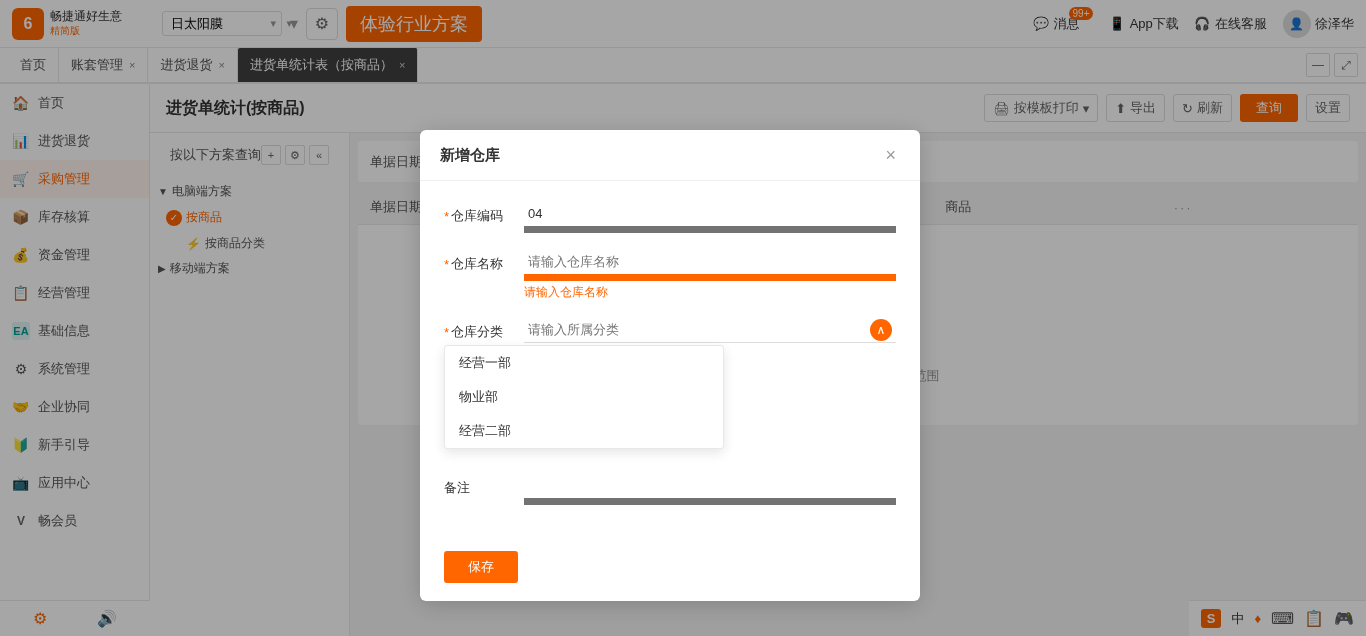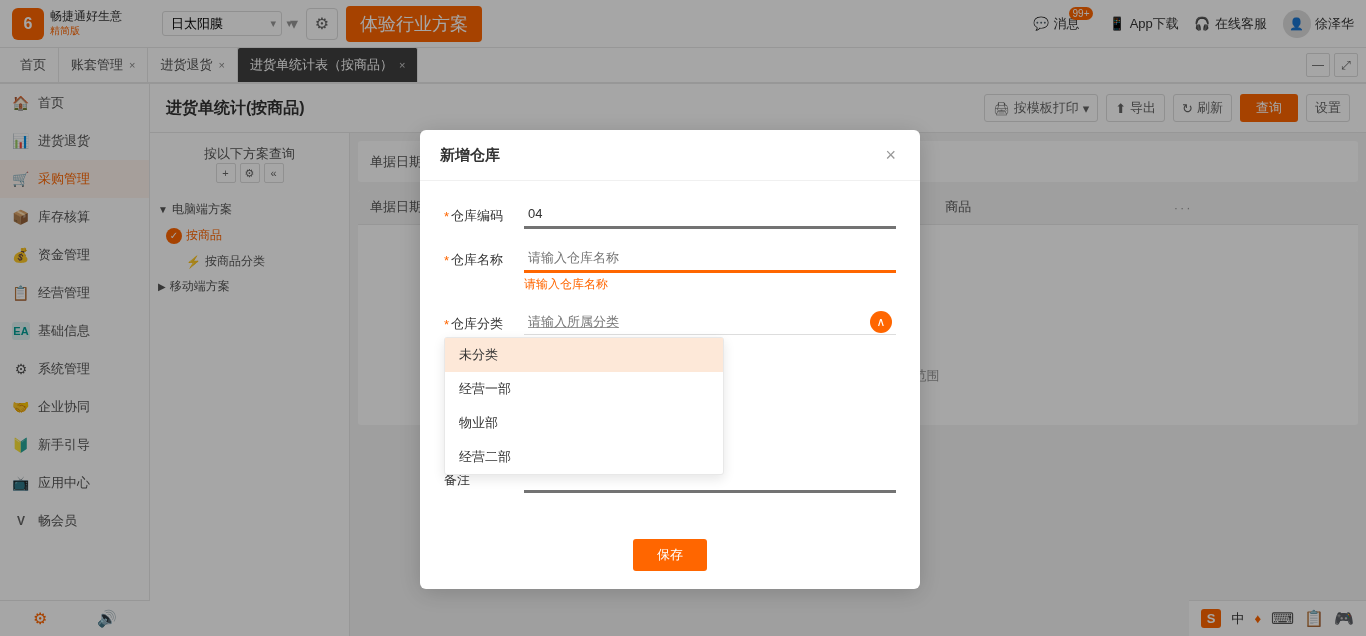--- a/index.html
+++ b/index.html
@@ -207,21 +207,20 @@
     .query-panel {
       width: 200px;
       background: #fff;
       border-right: 1px solid #e8e8e8;
       padding: 8px;
     }
     .query-panel-title {
       display: flex; align-items: center; justify-content: center;
       font-size: 13px; color: #555;
       padding: 4px 0 8px;
-      flex-direction: column;
     }
     .query-panel-actions { display: flex; gap: 4px; }
     .qp-btn {
       width: 20px; height: 20px;
       border: 1px solid #ddd; border-radius: 2px;
       display: flex; align-items: center; justify-content: center;
       font-size: 11px; cursor: pointer; color: #666;
     }
     .scheme-section { margin-top: 6px; }
     .scheme-header {
@@ -357,21 +356,21 @@
       flex-shrink: 0;
       display: flex; align-items: center; gap: 2px;
     }
     .form-label .required { color: #f60; }
     .form-control {
       flex: 1;
     }
     .form-input {
       width: 100%;
       border: none;
-      border-bottom: 3px solid #737373;
+      border-bottom: 7px solid #737373;
       padding: 5px 4px;
       font-size: 13px;
       outline: none;
       color: #333;
     }
     .form-input.error { border-bottom-color: #f60; }
     .error-tip {
       color: #f60;
       font-size: 12px;
       margin-top: 3px;
@@ -382,21 +381,20 @@
       width: 100%;
     }
     .select-input {
       width: 100%;
       border: none;
       border-bottom: 1px solid #ddd;
       padding: 5px 28px 5px 4px;
       font-size: 13px;
       outline: none;
       color: #999;
-      text-decoration: underline;
     }
     .select-arrow {
       position: absolute; right: 4px; top: 50%;
       transform: translateY(-50%);
       width: 22px; height: 22px;
       background: #f60;
       border-radius: 50%;
       display: flex; align-items: center; justify-content: center;
       color: white; font-size: 12px;
       cursor: pointer;
@@ -417,21 +415,21 @@
     .dropdown-item {
       padding: 8px 14px;
       font-size: 13px;
       cursor: pointer;
       color: #333;
     }
     .dropdown-item.highlighted { background: #fde8d8; color: #333; }
 
     .dialog-footer {
       padding: 10px 24px 18px;
-      display: flex; justify-content: center; gap: 10px;
+      display: flex; justify-content: flex-start; gap: 10px;
     }
     .btn-save {
       background: #f60;
       color: white;
       border: none;
       padding: 7px 24px;
       border-radius: 3px;
       font-size: 13px;
       cursor: pointer;
     }
@@ -704,21 +702,20 @@
         <span class="required">*</span>
         <span>仓库分类</span>
       </div>
       <div class="form-control">
         <div class="select-wrap">
           <input class="select-input" placeholder="请输入所属分类" style="">
           <div class="select-arrow">∧</div>
         </div>
 
         <div class="dropdown-list">
-          <div class="dropdown-item highlighted">未分类</div>
           <div class="dropdown-item">经营一部</div>
           <div class="dropdown-item">物业部</div>
           <div class="dropdown-item">经营二部</div>
         </div>
       </div>
     </div>
 
     <div class="form-row" style="margin-top:130px;">
       <div class="form-label">
         <span>备注</span>

